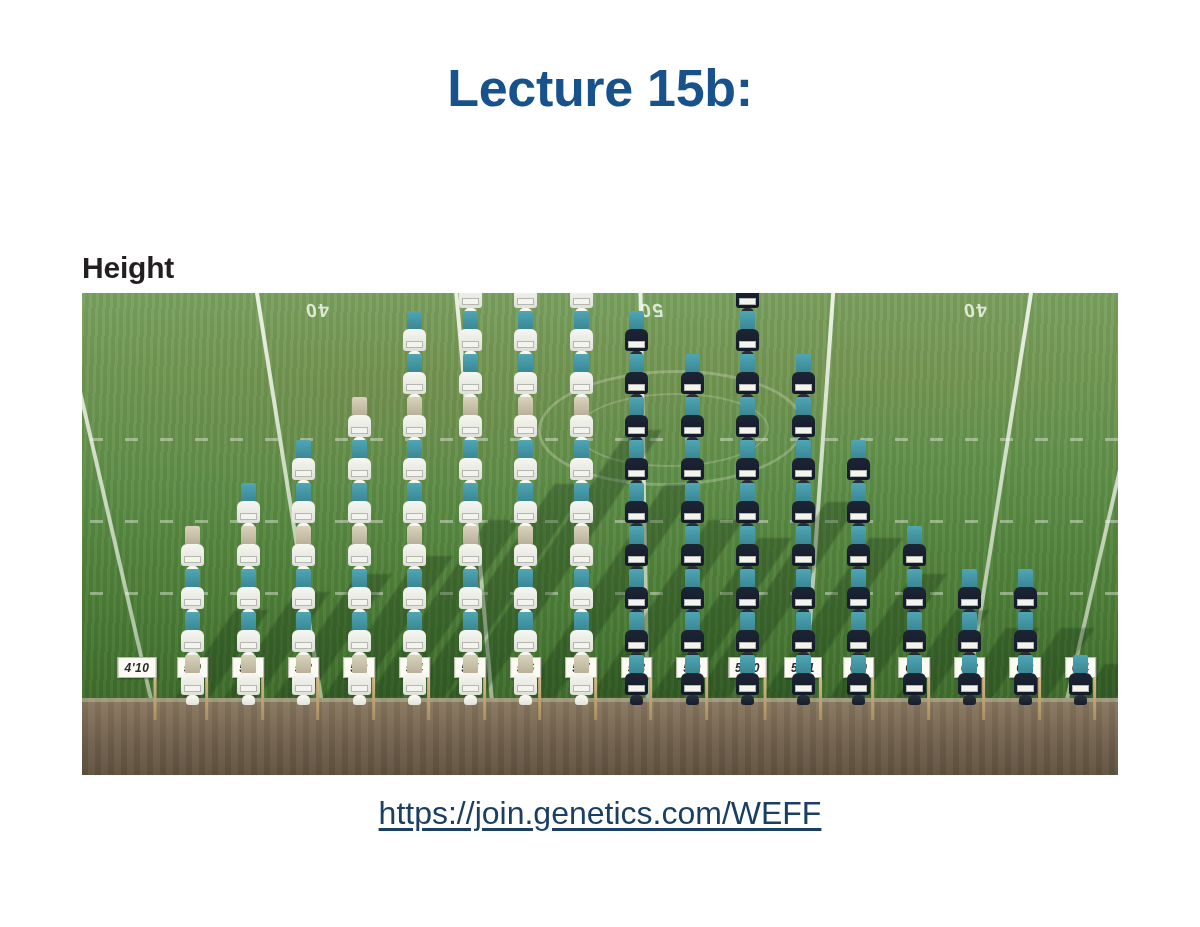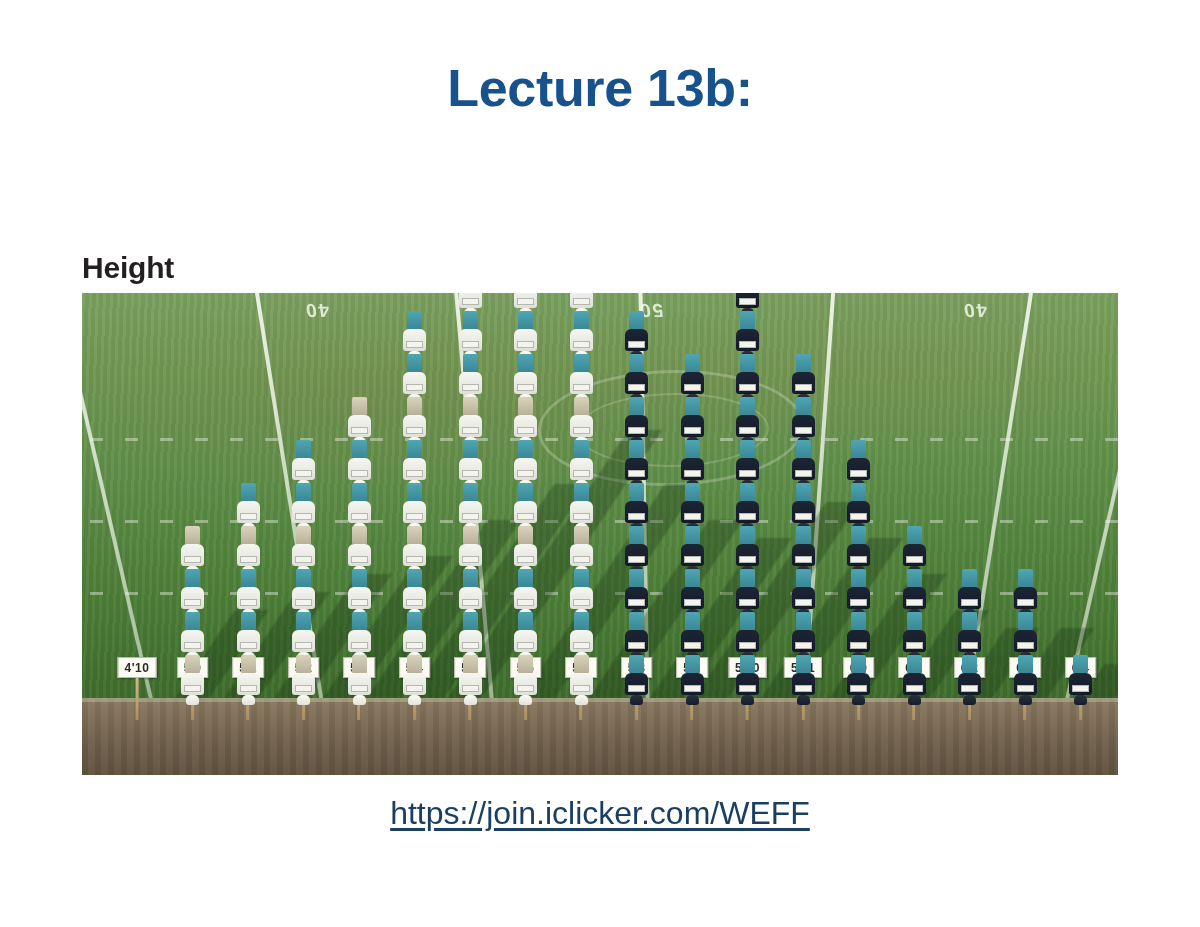--- a/index.html
+++ b/index.html
@@ -208,21 +208,22 @@
     filter: blur(1px);
   }
 
   
   .sign {
     position: absolute;
     bottom: 11.5%;
     transform: translateX(-50%);
     display: flex;
     flex-direction: column;
-    align-items: center;
+    align-items: flex-end;
+    font-style: italic;
   }
   .sign-board {
     background: #fbfbf4;
     border: 1px solid #b9b9a9;
     color: #2a2a2a;
     font-size: 12px;
     font-weight: bold;
     padding: 4px 6px 3px;
     line-height: 1;
     letter-spacing: 0.5px;
@@ -246,21 +247,21 @@
     font-size: 32px;
     text-decoration: underline;
     text-underline-offset: 4px;
     cursor: pointer;
   }
 </style>
 </head>
 <body>
 
 <div class="slide-title">
-  <span>Lecture 13b:</span>
+  <span>Lecture 15b:</span>
 </div>
 
 <div class="height-label">Height</div>
 
 <div class="photo">
   <div class="grass"></div>
   <div class="field-logo"></div>
   <div id="field-lines">
       <div class="yardline" style="left: 20px; transform: skewX(13deg);"></div>
       <div class="yardline" style="left: 205px; transform: skewX(9deg);"></div>
@@ -1286,13 +1287,13 @@
         <div class="sign-board">6'3</div>
         <div class="sign-post"></div>
       </div>
       <div class="sign" style="left: 998.5px;">
         <div class="sign-board">6'4</div>
         <div class="sign-post"></div>
       </div>
     </div>
 </div>
 
-<a class="url-link" href="#">https://join.iclicker.com/WEFF</a>
+<a class="url-link" href="#">https://join.genetics.com/WEFF</a>
 
 </body></html>

